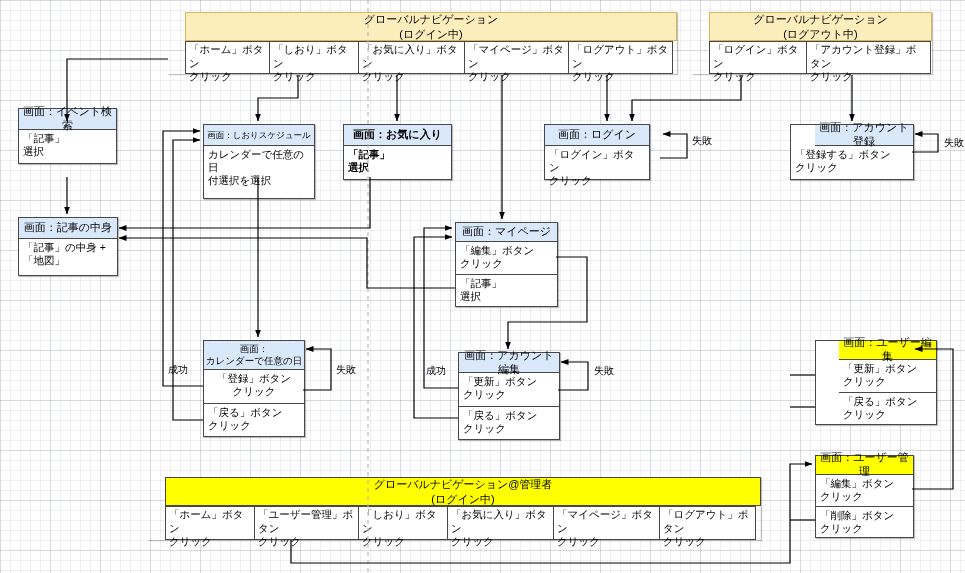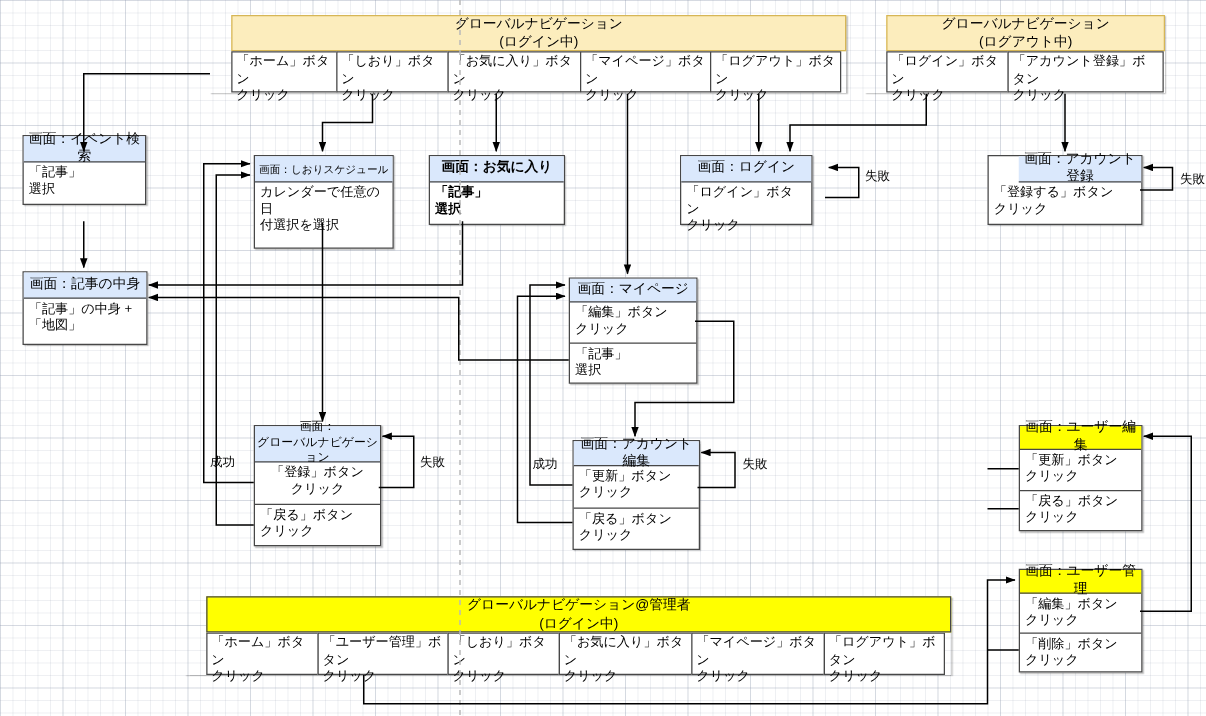--- a/index.html
+++ b/index.html
@@ -126,36 +126,36 @@
   <div class="box" style="left:455px;top:222px;width:101px;">
     <div class="hd" style="height:18px;">画面：マイページ</div>
     <div class="row" style="height:32px;">「編集」ボタン
 クリック</div>
     <div class="row" style="height:32px;">「記事」
 選択</div>
   </div>
 
   <div class="box" style="left:203px;top:340px;width:100px;">
     <div class="hd" style="height:28px;font-size:9.5px;line-height:1.3;">画面：
-グローバルナビゲーション</div>
+カレンダーで任意の日</div>
     <div class="row" style="height:33px;text-align:center;">「登録」ボタン
 クリック</div>
     <div class="row" style="height:33px;">「戻る」ボタン
 クリック</div>
   </div>
 
   <div class="box" style="left:458px;top:352px;width:100px;">
     <div class="hd" style="height:19px;">画面：アカウント編集</div>
     <div class="row" style="height:33px;">「更新」ボタン
 クリック</div>
     <div class="row" style="height:33px;">「戻る」ボタン
 クリック</div>
   </div>
 
-  <div class="box" style="left:815px;top:340px;width:97px;">
+  <div class="box" style="left:815px;top:340px;width:97px;padding-left:23px;">
     <div class="hd yellow" style="height:18px;">画面：ユーザー編集</div>
     <div class="row" style="height:32px;">「更新」ボタン
 クリック</div>
     <div class="row" style="height:32px;">「戻る」ボタン
 クリック</div>
   </div>
 
   <div class="box" style="left:815px;top:455px;width:97px;">
     <div class="hd yellow" style="height:18px;">画面：ユーザー管理</div>
     <div class="row" style="height:31px;">「編集」ボタン

